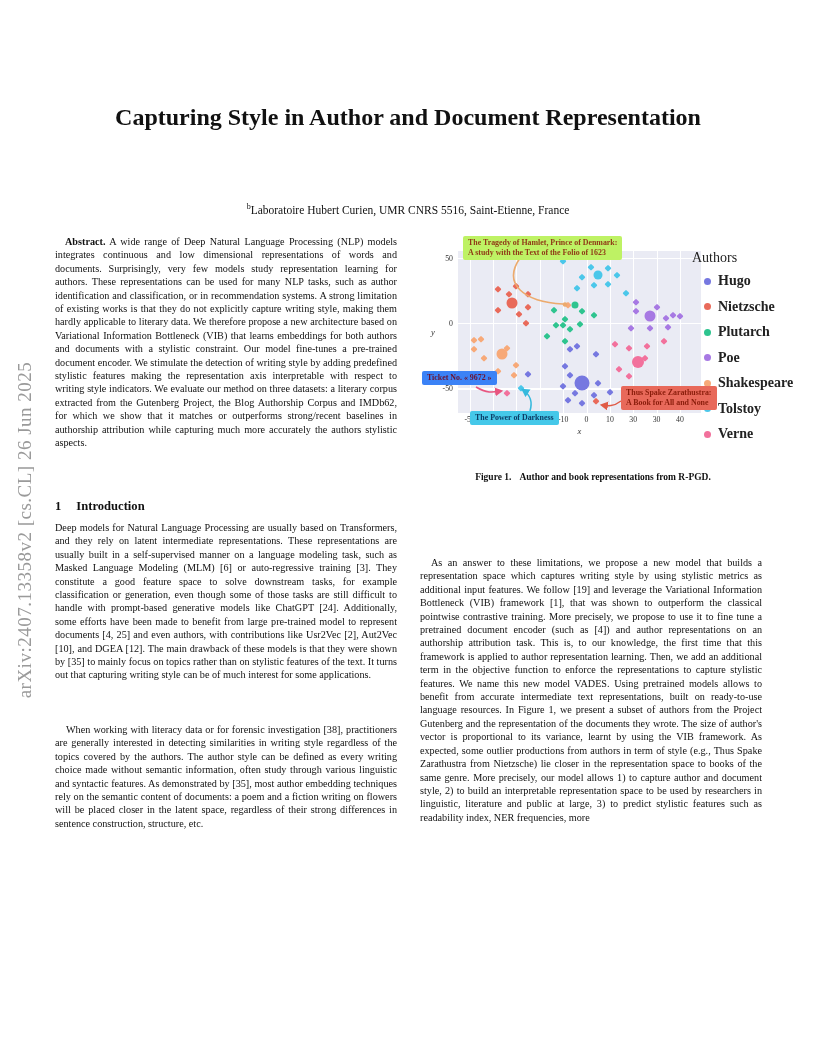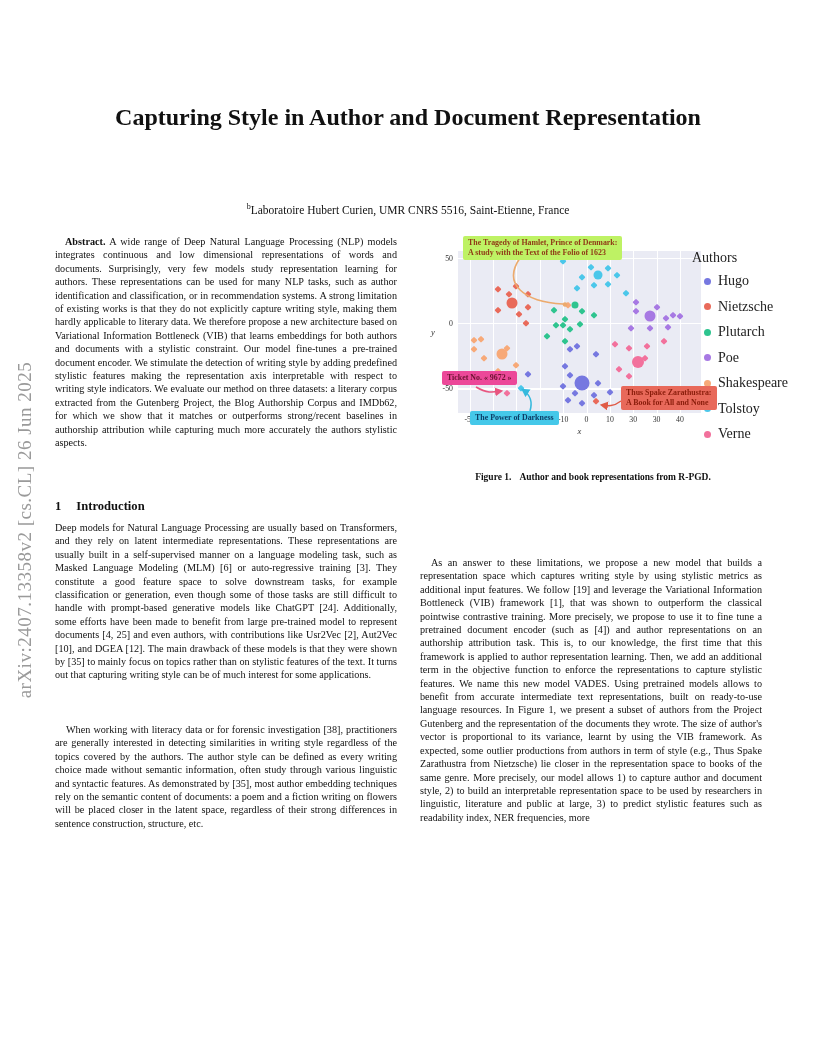--- a/index.html
+++ b/index.html
@@ -32,21 +32,21 @@
   .ytick{position:absolute;left:-5px;transform:translate(-100%,-50%);font-size:7.8px;color:#333;}
   .axis-x{position:absolute;left:50%;top:calc(100% + 13px);transform:translateX(-50%);
           font-size:8.5px;font-style:italic;color:#333;}
   .axis-y{position:absolute;left:-27px;top:50%;transform:translateY(-50%);
           font-size:8.5px;font-style:italic;color:#333;}
   .diamond{position:absolute;width:4.6px;height:4.6px;transform:translate(-50%,-50%) rotate(45deg);
            border-radius:1px;z-index:2;}
   .adot{position:absolute;border-radius:50%;transform:translate(-50%,-50%);z-index:3;}
   .legend{position:absolute;left:272px;top:16px;width:88px;font-size:14px;color:#222;}
   .legend-title{margin-bottom:7px;}
-  .legend-entry{display:flex;align-items:center;margin:0 0 9.5px 12px;}
+  .legend-entry{display:flex;align-items:center;margin:0 0 9.5px 12px;font-weight:bold;}
   .legend-dot{width:7px;height:7px;border-radius:50%;margin-right:7px;flex:0 0 auto;}
   .anno{position:absolute;z-index:6;font-size:7.9px;font-weight:bold;line-height:9.8px;
         padding:2px 5px;border-radius:2px;white-space:nowrap;}
   .arrows{position:absolute;left:0;top:0;width:360px;height:232px;z-index:5;pointer-events:none;}
   .caption{position:absolute;left:418px;top:472px;width:350px;text-align:center;
            font-size:9.5px;line-height:11.6px;}
   .caption .cap-head{font-weight:bold;}
   .caption .cap-fig{font-weight:bold;margin-right:8px;}
 </style>
 </head>
@@ -192,21 +192,21 @@
       <circle cx="145" cy="70.5" r="2.3" fill="#ecaa6d"></circle>
       <path d="M56,153 C68,160 74,158 81,157" fill="none" stroke="#e8557f" stroke-width="1.5" marker-end="url(#ah-pink)"></path>
       <path d="M110,177 C113,167 109,160 103,156" fill="none" stroke="#35b9dd" stroke-width="1.5" marker-end="url(#ah-cyan)"></path>
       <path d="M201,167 C193,173 188,172 182,171" fill="none" stroke="#e05a45" stroke-width="1.5" marker-end="url(#ah-red)"></path>
     </svg>
 
     <div class="anno" style="left:43px;top:2px;background:#bef264;color:#8f3a16;">
       <div>The Tragedy of Hamlet, Prince of Denmark:</div>
       <div>A study with the Text of the Folio of 1623</div>
     </div>
-    <div class="anno" style="left:2px;top:137px;background:#ec4899;color:#6b1230;margin-left:20px;">
+    <div class="anno" style="left:2px;top:137px;background:#3b82f6;color:#6b1230;">
       <div>Ticket No. « 9672 »</div>
     </div>
     <div class="anno" style="left:50px;top:177px;background:#45c8e9;color:#0c3d66;">
       <div>The Power of Darkness</div>
     </div>
     <div class="anno" style="left:201px;top:152px;background:#e8695a;color:#8a1d0b;">
       <div>Thus Spake Zarathustra:</div>
       <div>A Book for All and None</div>
     </div>
 

